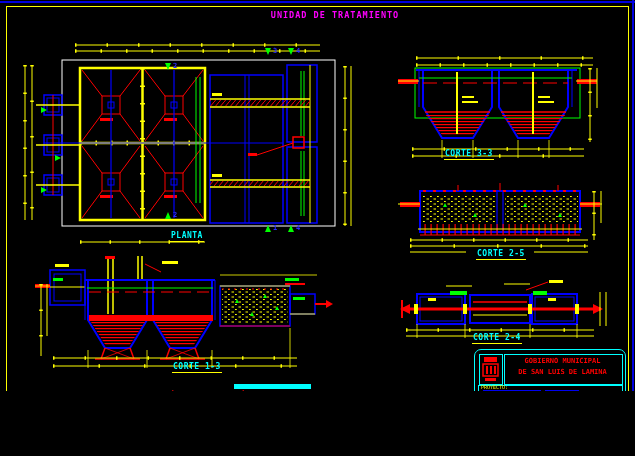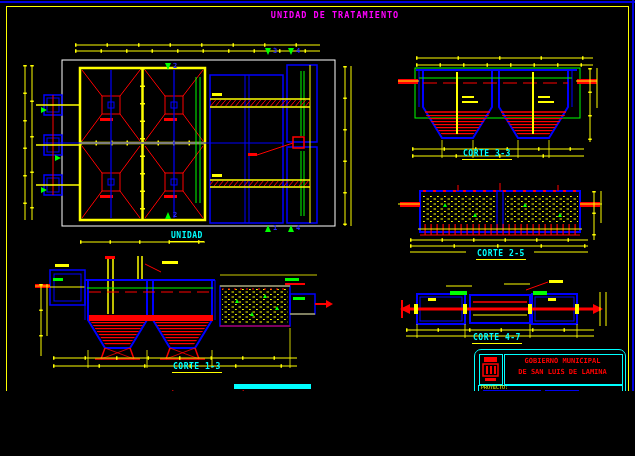--- a/index.html
+++ b/index.html
@@ -198,21 +198,21 @@
   </div>
   <div class="marker" style="left:265px;top:224px">
     <span class="tri up"></span>
     <span class="mnum">1</span>
   </div>
   <div class="marker" style="left:288px;top:224px">
     <span class="tri up"></span>
     <span class="mnum">4</span>
   </div>
 
-  <div class="vlabel" style="left:170px;top:231px">UNIDAD</div>
+  <div class="vlabel" style="left:170px;top:231px">PLANTA</div>
 
   <svg class="view" style="left:398px;top:52px" width="220" height="112" viewBox="0 0 220 112">
     <line x1="18" y1="6" x2="195" y2="6" stroke="#ffff00" stroke-width="1"></line>
     <line x1="18" y1="6" x2="195" y2="6" stroke="#ffff00" stroke-width="3.5" stroke-dasharray="1.5 40"></line>
     <line x1="18" y1="13" x2="195" y2="13" stroke="#ffff00" stroke-width="1"></line>
     <line x1="18" y1="13" x2="195" y2="13" stroke="#ffff00" stroke-width="3.5" stroke-dasharray="1.5 22"></line>
     <rect x="17" y="16" width="165" height="50" fill="none" stroke="#00ff00" stroke-width="1"></rect>
 
     <line x1="18" y1="18" x2="179" y2="18" stroke="#0000ff" stroke-width="2"></line>
     <polyline points="25,18 25,55 44,86 75,86 94,55 94,18" fill="none" stroke="#0000ff" stroke-width="2"></polyline>
@@ -246,21 +246,21 @@
     <line x1="151" y1="88" x2="151" y2="106" stroke="#ffff00" stroke-width="0.8"></line>
     <line x1="14" y1="97" x2="186" y2="97" stroke="#ffff00" stroke-width="1"></line>
     <line x1="14" y1="97" x2="186" y2="97" stroke="#ffff00" stroke-width="3.5" stroke-dasharray="1.5 30"></line>
     <line x1="14" y1="104" x2="186" y2="104" stroke="#ffff00" stroke-width="1"></line>
     <line x1="14" y1="104" x2="186" y2="104" stroke="#ffff00" stroke-width="3.5" stroke-dasharray="1.5 42"></line>
 
     <line x1="192" y1="16" x2="192" y2="90" stroke="#ffff00" stroke-width="1"></line>
     <line x1="192" y1="16" x2="192" y2="90" stroke="#ffff00" stroke-width="3.5" stroke-dasharray="1.5 22"></line>
     <line x1="199" y1="16" x2="199" y2="56" stroke="#ffff00" stroke-width="1"></line>
   </svg>
-  <div class="vlabel" style="left:462px;top:149px">CORTE 3-3</div>
+  <div class="vlabel" style="left:444px;top:149px">CORTE 3-3</div>
 
   <svg class="view" style="left:398px;top:183px" width="220" height="78" viewBox="0 0 220 78">
     <rect x="22" y="8" width="160" height="41" fill="none" stroke="#0000ff" stroke-width="2"></rect>
     <line x1="99" y1="8" x2="99" y2="49" stroke="#0000ff" stroke-width="1.2"></line>
     <line x1="105" y1="8" x2="105" y2="49" stroke="#0000ff" stroke-width="1.2"></line>
     <rect x="24" y="12" width="73" height="28" fill="url(#pSpeck)"></rect>
     <rect x="107" y="12" width="73" height="28" fill="url(#pSpeck)"></rect>
     <g fill="#00ff00">
       <polygon points="45,24 49,24 47,20"></polygon>
         <polygon points="75,34 79,34 77,30"></polygon>
@@ -322,21 +322,21 @@
     <line x1="19" y1="46" x2="19" y2="60" stroke="#ffff00" stroke-width="0.8"></line>
     <line x1="67" y1="46" x2="67" y2="60" stroke="#ffff00" stroke-width="0.8"></line>
     <line x1="132" y1="46" x2="132" y2="60" stroke="#ffff00" stroke-width="0.8"></line>
     <line x1="179" y1="46" x2="179" y2="60" stroke="#ffff00" stroke-width="0.8"></line>
     <line x1="8" y1="52" x2="196" y2="52" stroke="#ffff00" stroke-width="1"></line>
     <line x1="8" y1="52" x2="196" y2="52" stroke="#ffff00" stroke-width="3.5" stroke-dasharray="1.5 30"></line>
     <line x1="8" y1="58" x2="196" y2="58" stroke="#ffff00" stroke-width="1"></line>
     <line x1="202" y1="14" x2="202" y2="48" stroke="#ffff00" stroke-width="1"></line>
     <line x1="208" y1="14" x2="208" y2="48" stroke="#ffff00" stroke-width="1"></line>
   </svg>
-  <div class="vlabel" style="left:472px;top:333px">CORTE 4-7</div>
+  <div class="vlabel" style="left:472px;top:333px">CORTE 2-4</div>
 
   <svg class="view" style="left:35px;top:256px" width="300" height="114" viewBox="0 0 300 114">
 
     <line x1="73" y1="0" x2="73" y2="58" stroke="#ffff00" stroke-width="1.5"></line>
     <line x1="78" y1="0" x2="78" y2="58" stroke="#ffff00" stroke-width="1.5"></line>
     <line x1="103" y1="0" x2="103" y2="24" stroke="#ffff00" stroke-width="1.5"></line>
     <line x1="107" y1="0" x2="107" y2="24" stroke="#ffff00" stroke-width="1.5"></line>
     <rect x="70" y="0" width="10" height="3" fill="#ff0000"></rect>
     <line x1="110" y1="8" x2="126" y2="16" stroke="#ff0000" stroke-width="1"></line>
     <rect x="127" y="5" width="16" height="3" fill="#ffff00"></rect>

